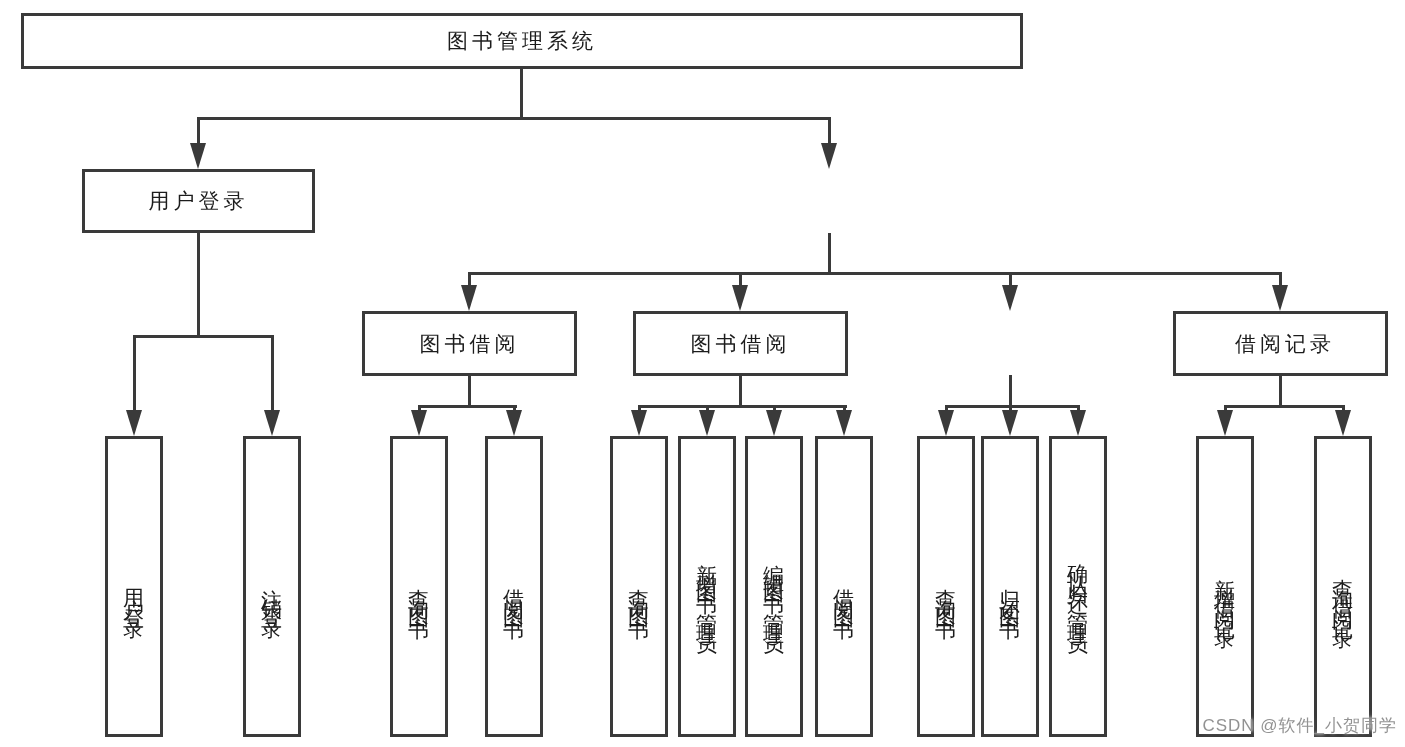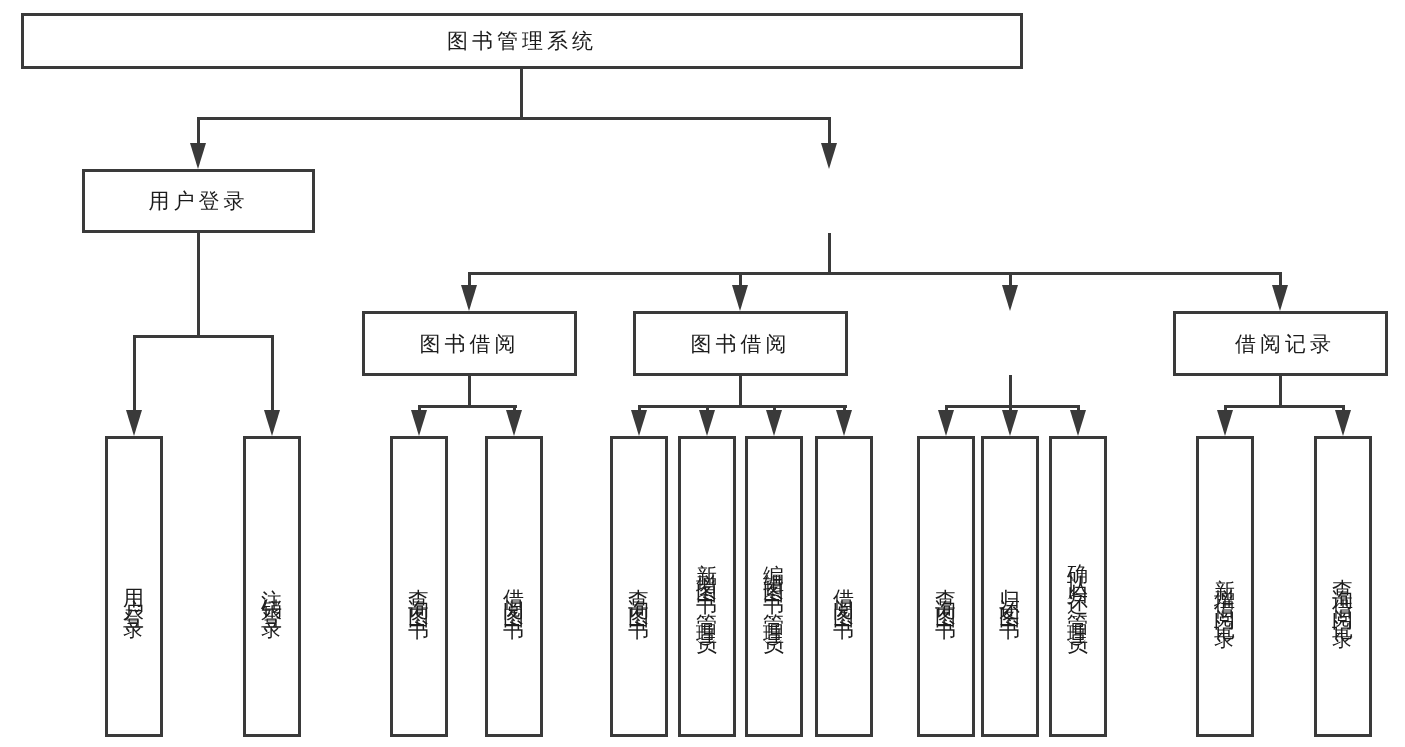--- a/index.html
+++ b/index.html
@@ -180,14 +180,15 @@
     <span class="vtext">确认归还（管理员）</span>
   </div>
 
   <div class="vbox" style="left:1196px;">
     <span class="vtext">新增借阅记录</span>
   </div>
   <div class="vbox" style="left:1314px;">
     <span class="vtext">查询借阅记录</span>
   </div>
 
+  <div class="watermark">CSDN @软件_小贺同学</div>
 
 </div>
 
 </body></html>

